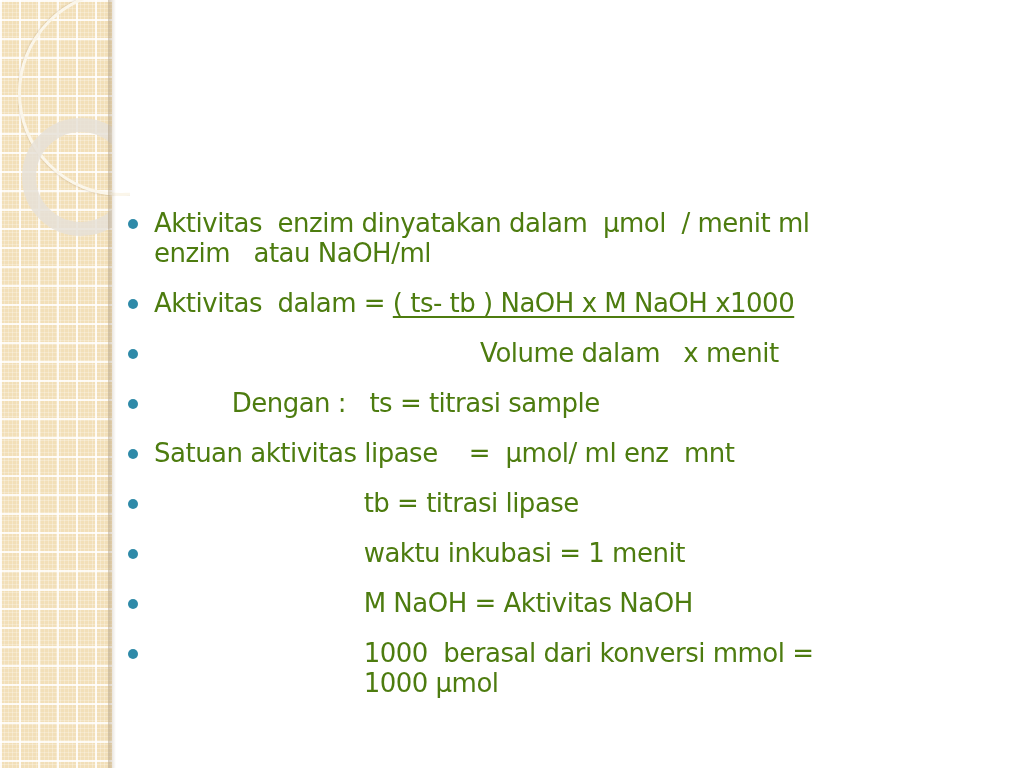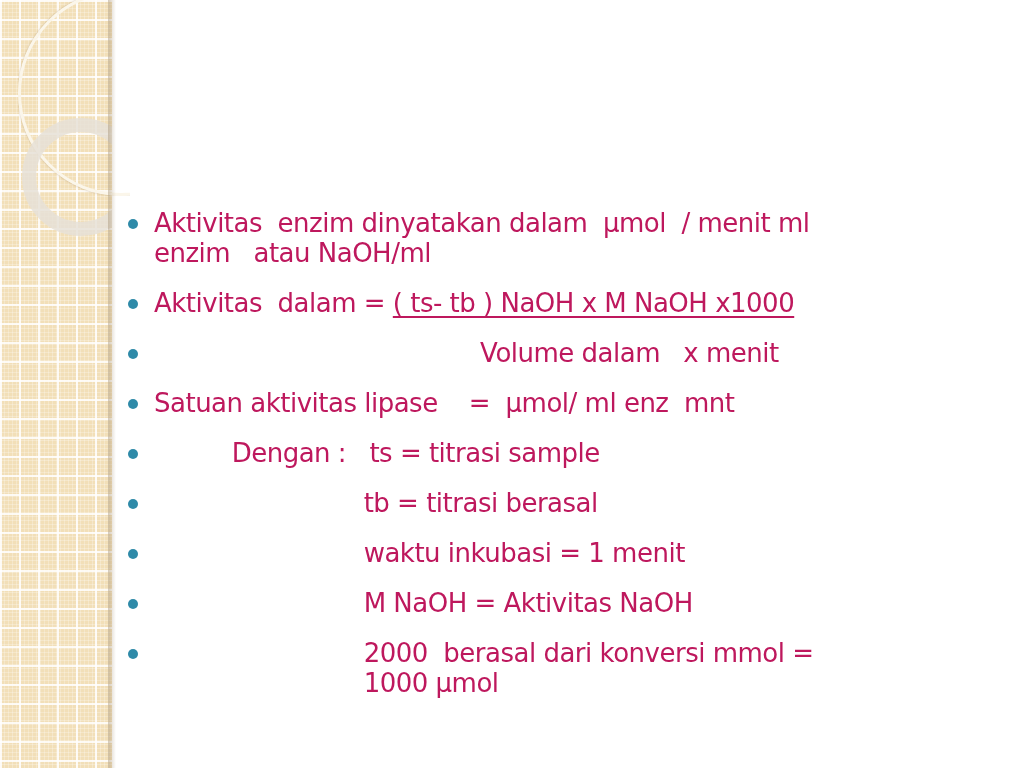--- a/index.html
+++ b/index.html
@@ -11,21 +11,21 @@
       linear-gradient(to right, rgba(255,255,255,0.85) 2px, transparent 2px),
       linear-gradient(to bottom, rgba(255,255,255,0.85) 2px, transparent 2px),
       linear-gradient(to right, rgba(255,255,255,0.25) 1px, transparent 1px),
       linear-gradient(to bottom, rgba(255,255,255,0.25) 1px, transparent 1px);
     background-size:19px 19px, 19px 19px, 4px 4px, 4px 4px;
   }
   .band-shadow { position:absolute; left:108px; top:0; width:8px; height:768px; background:linear-gradient(to right, rgba(160,140,110,0.45), rgba(255,255,255,0)); }
   .ring1 { position:absolute; left:18px; top:-10px; width:200px; height:200px; border-radius:50%; border:3px solid #fbf6ea; box-shadow:0 0 2px rgba(150,120,80,0.5); clip-path:inset(0 94px 0 0); }
   .ring2 { position:absolute; left:22px; top:118px; width:118px; height:118px; border-radius:50%; border:14px solid rgba(230,225,215,0.85); box-sizing:border-box; clip-path:inset(0 28px 0 0); }
   .content { position:absolute; left:128px; top:208px; width:880px; }
-  .item { position:relative; padding-left:26px; font-family:"DejaVu Sans", sans-serif; font-size:26px; color:#be185d; line-height:30px; margin-bottom:20px; letter-spacing:-0.5px; }
+  .item { position:relative; padding-left:26px; font-family:"DejaVu Sans", sans-serif; font-size:26px; color:#4d7c0f; line-height:30px; margin-bottom:20px; letter-spacing:-0.5px; }
   .bullet { position:absolute; left:0; top:11px; width:10px; height:10px; border-radius:50%; background:#2e8aa8; }
   .u { text-decoration:underline; text-underline-offset:4px;margin-top:36px; }
   .pre { white-space:pre; }
 </style>
 </head>
 <body>
 
 <div class="band"></div>
 <div class="ring1"></div>
 <div class="ring2"></div>
@@ -40,36 +40,36 @@
   <div class="item">
     <span class="bullet"></span>
     <span class="pre">Aktivitas  dalam = </span><span class="pre u">( ts- tb ) NaOH x M NaOH x1000</span>
   </div>
   <div class="item">
     <span class="bullet"></span>
     <span class="pre">                                          Volume dalam   x menit</span>
   </div>
   <div class="item">
     <span class="bullet"></span>
+    <span class="pre">          Dengan :   ts = titrasi sample</span>
+  </div>
+  <div class="item">
+    <span class="bullet"></span>
     <span class="pre">Satuan aktivitas lipase    =  µmol/ ml enz  mnt</span>
   </div>
   <div class="item">
     <span class="bullet"></span>
-    <span class="pre">          Dengan :   ts = titrasi sample</span>
-  </div>
-  <div class="item">
-    <span class="bullet"></span>
-    <span class="pre">                           tb = titrasi berasal</span>
+    <span class="pre">                           tb = titrasi lipase</span>
   </div>
   <div class="item">
     <span class="bullet"></span>
     <span class="pre">                           waktu inkubasi = 1 menit</span>
   </div>
   <div class="item">
     <span class="bullet"></span>
     <span class="pre">                           M NaOH = Aktivitas NaOH</span>
   </div>
   <div class="item">
     <span class="bullet"></span>
-    <div class="pre">                           2000  berasal dari konversi mmol =</div>
+    <div class="pre">                           1000  berasal dari konversi mmol =</div>
     <div class="pre">                           1000 µmol</div>
   </div>
 </div>
 
 </body></html>

